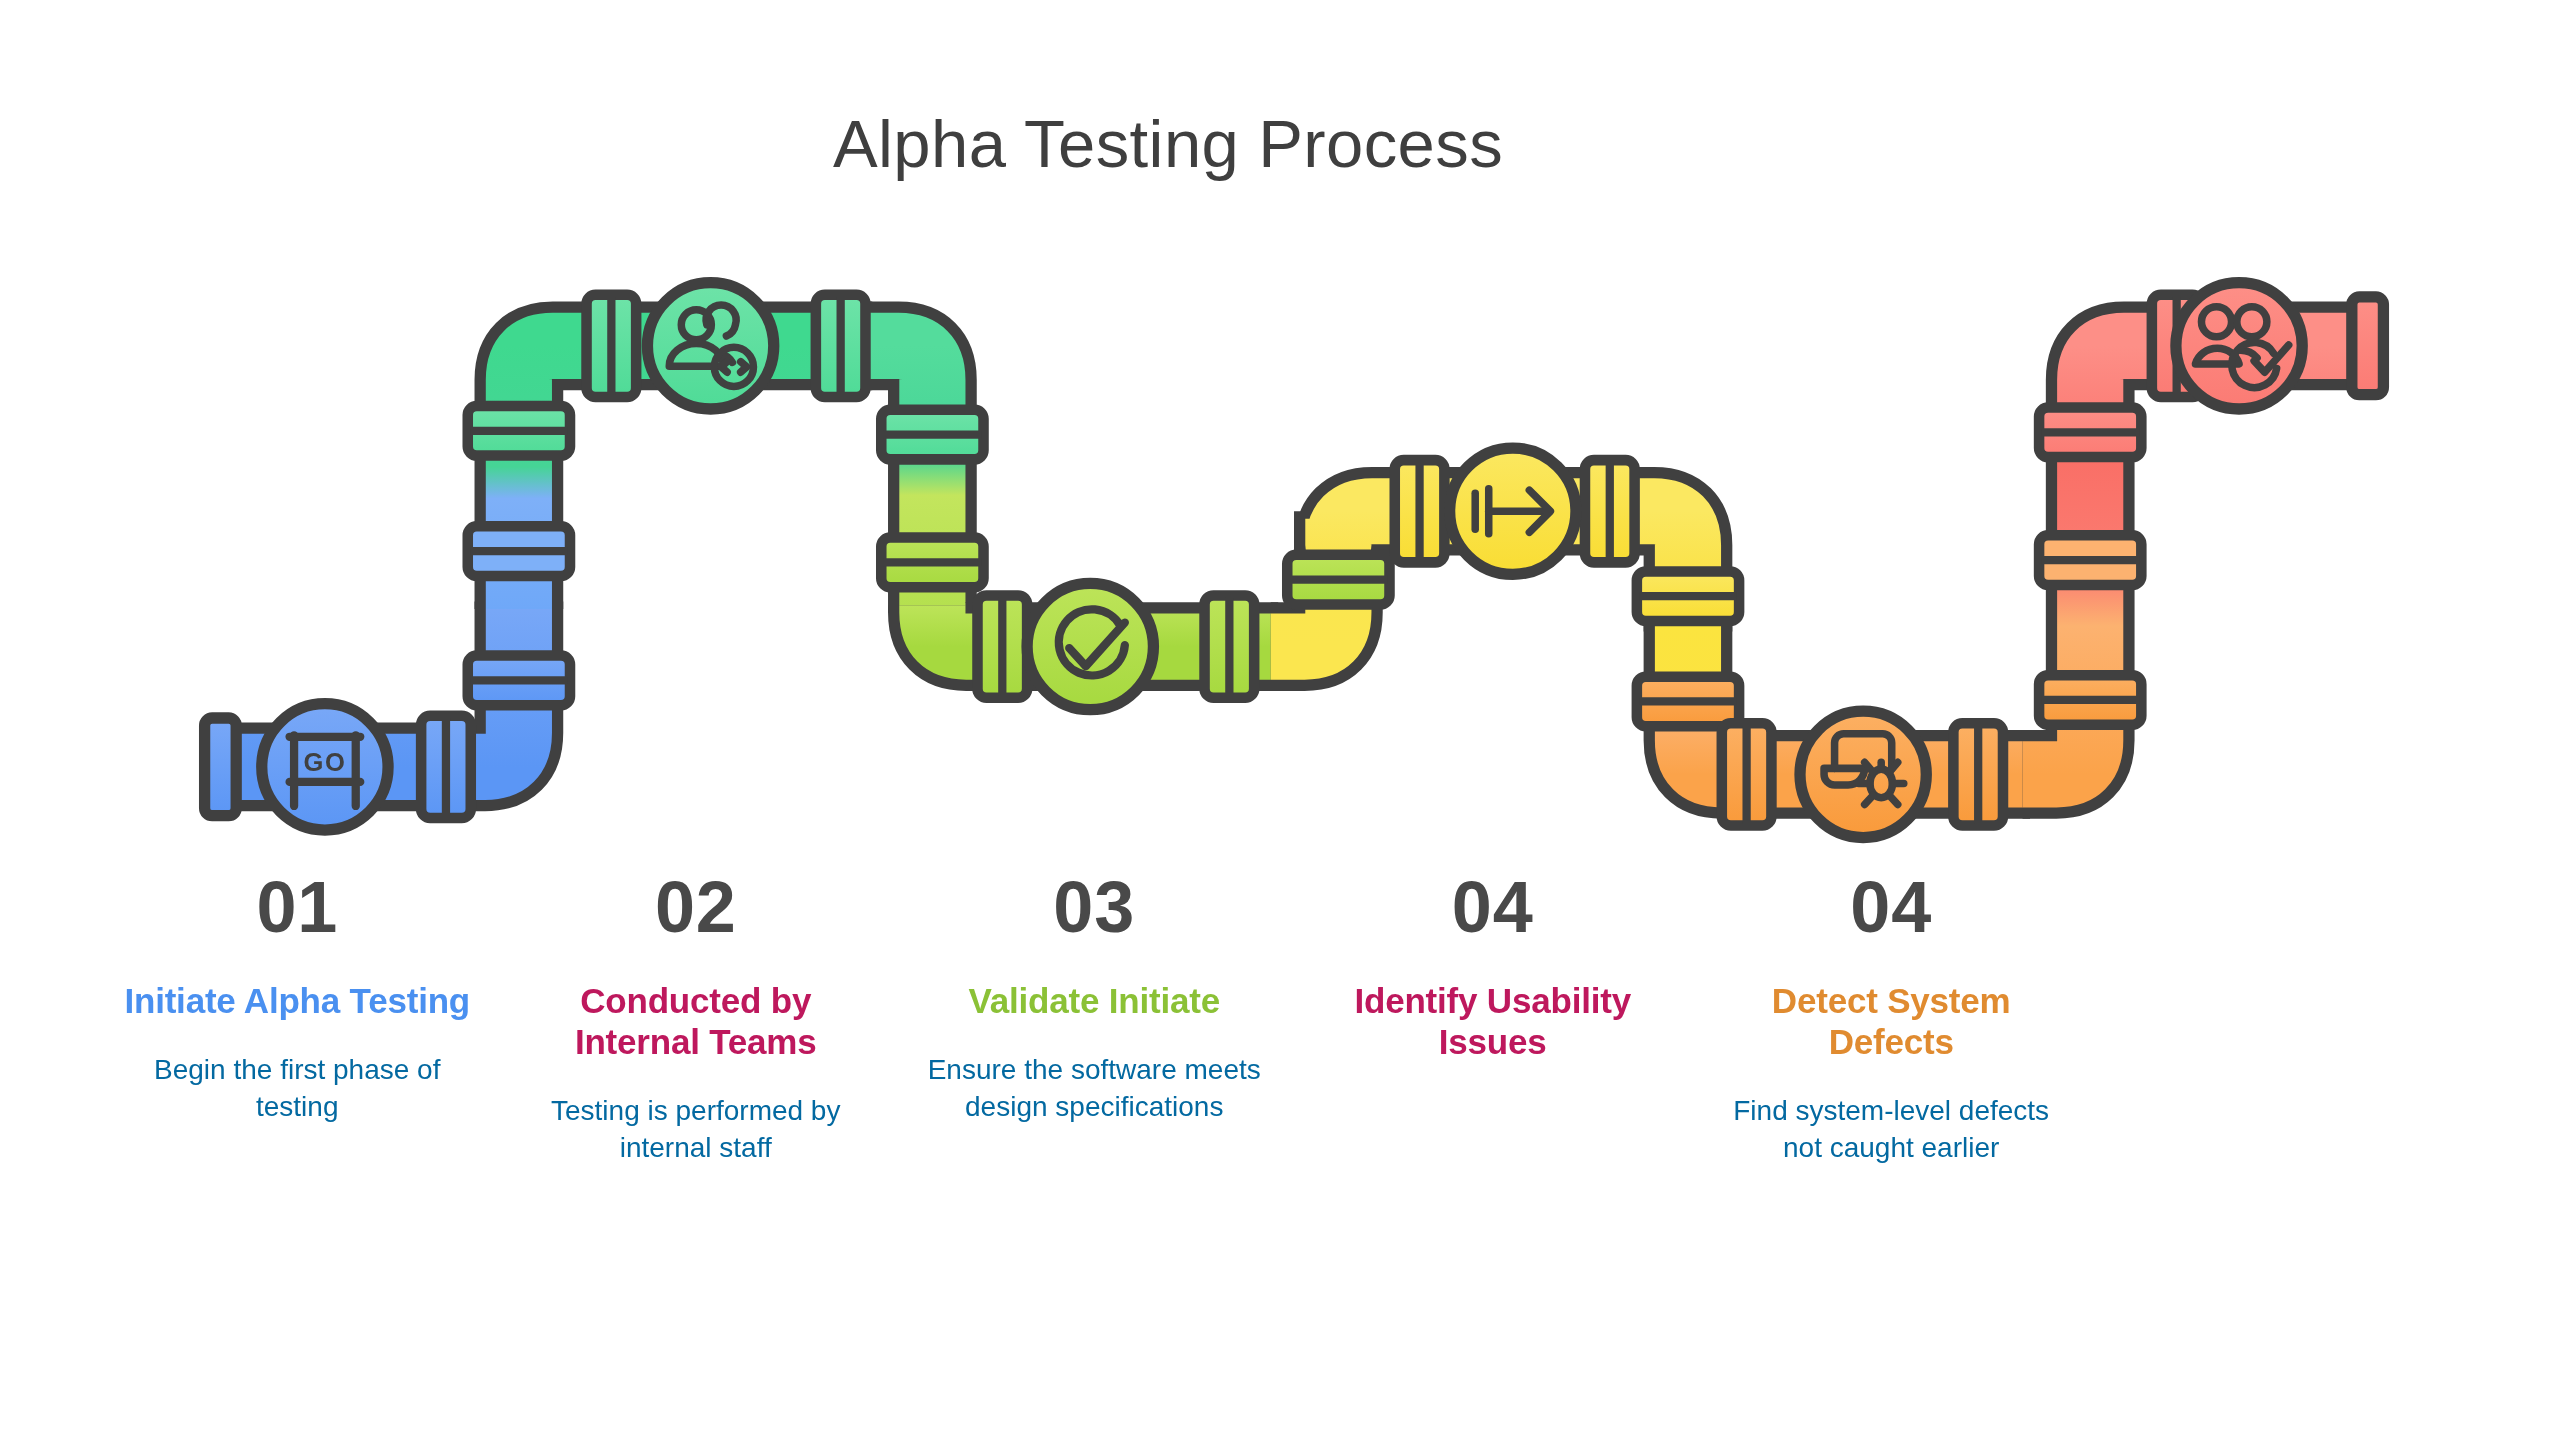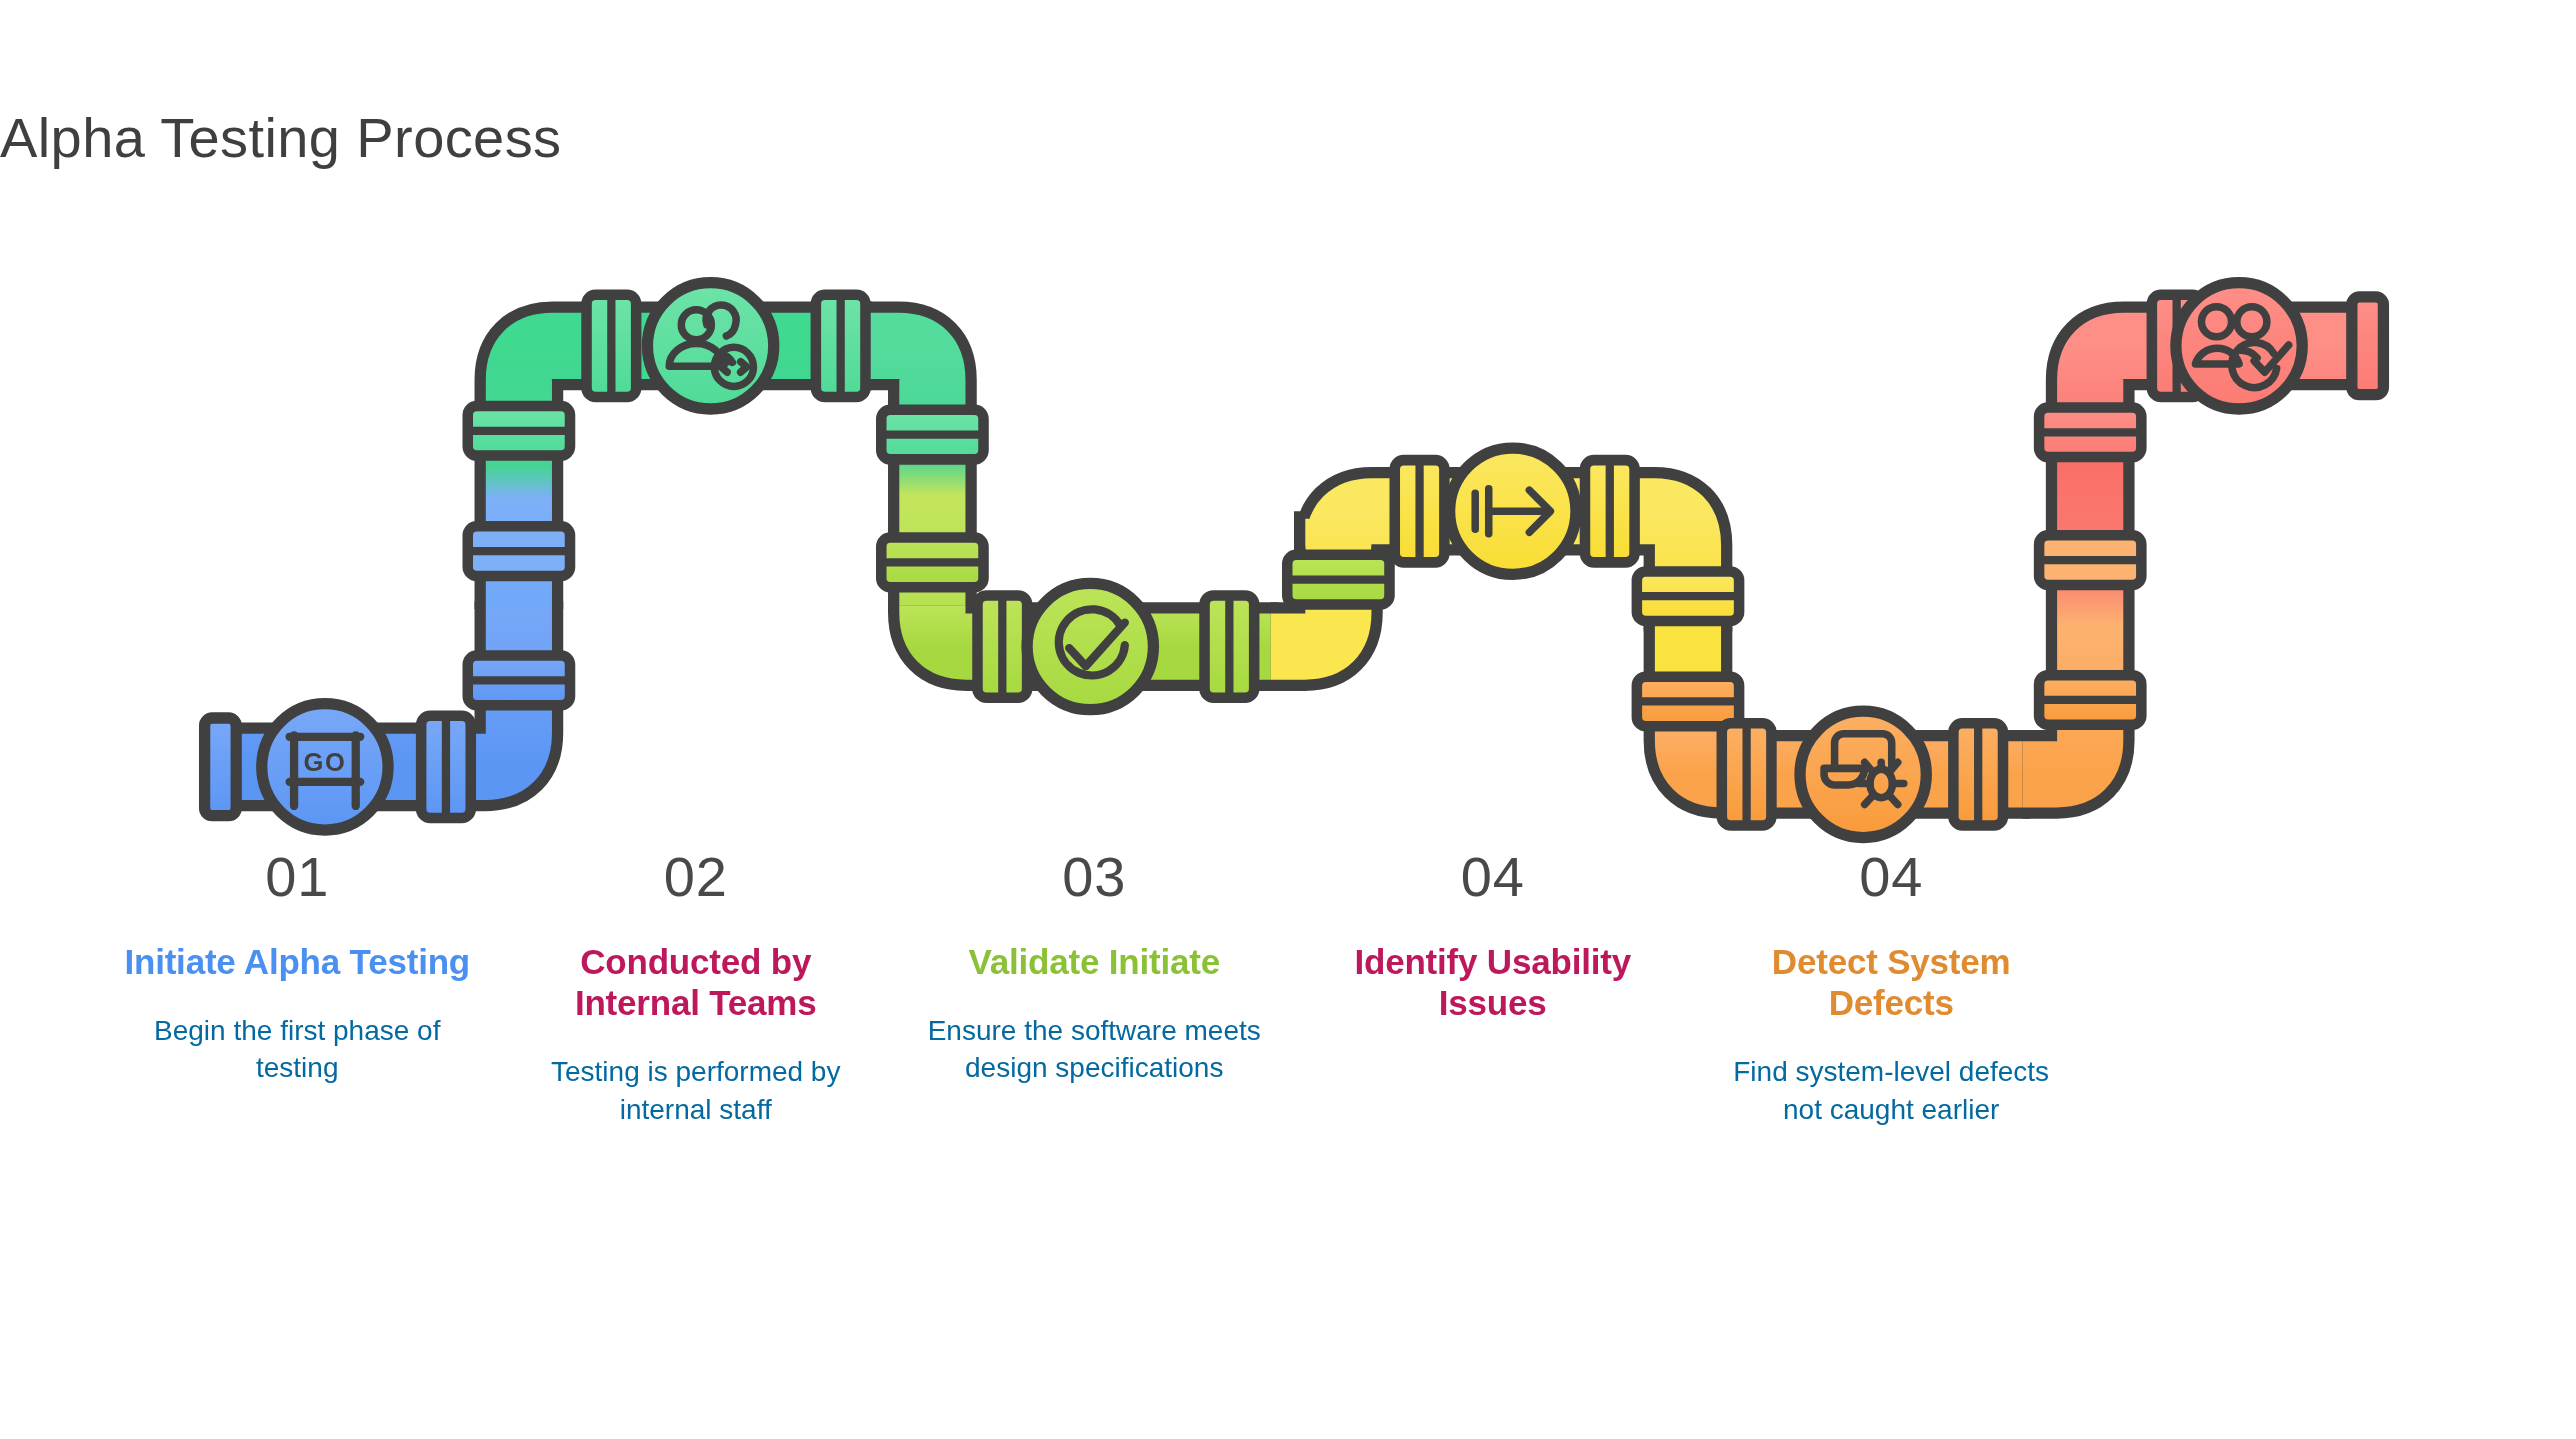--- a/index.html
+++ b/index.html
@@ -16,21 +16,22 @@
     height: 1439px;
     background: #ffffff;
   }
 
   
   #title {
     position: absolute;
     top: 105px;
     left: 0;
     width: 2336px;
-    font-size: 56px;
+    text-align: center;
+    font-size: 67px;
     font-weight: 400;
     letter-spacing: 0.4px;
     color: #3f3f3f;
   }
 
   
   #pipes {
     position: absolute;
     top: 0;
     left: 0;
@@ -47,25 +48,26 @@
     width: 2391px;
     display: flex;
     align-items: flex-start;
   }
   .col {
     width: 16.6666%;
     text-align: center;
     padding: 0 19.5px;
   }
   .col-num {
-    font-size: 56px;
-    font-weight: 400;
+    font-size: 72px;
+    font-weight: 700;
     color: #494949;
     line-height: 1.05;
     letter-spacing: 0.8px;
+    margin-top: 22px;
   }
   .col-title {
     margin-top: 34px;
     font-size: 35px;
     font-weight: 700;
     line-height: 1.18;
     letter-spacing: -0.2px;
   }
   .col-desc {
     margin-top: 30px;

